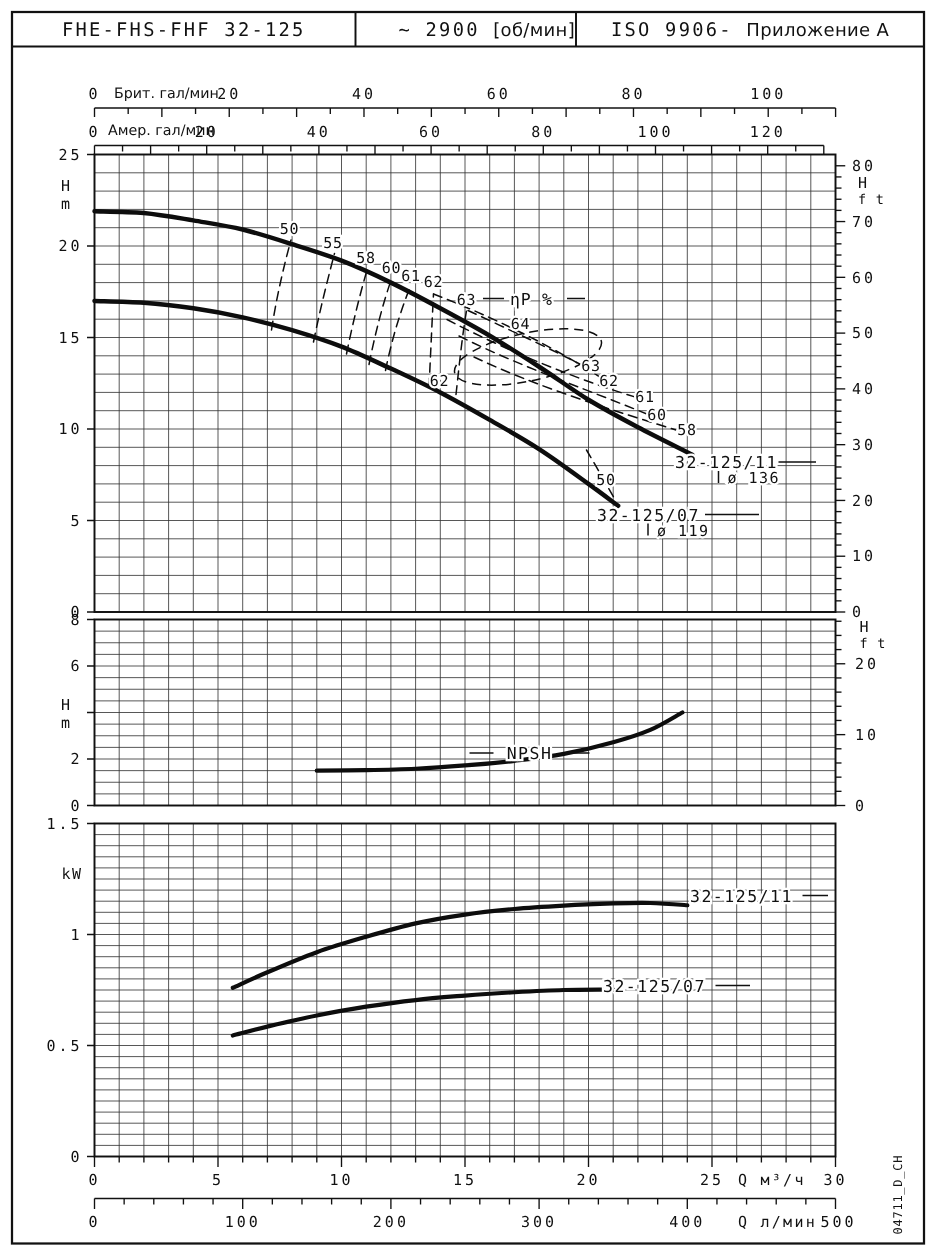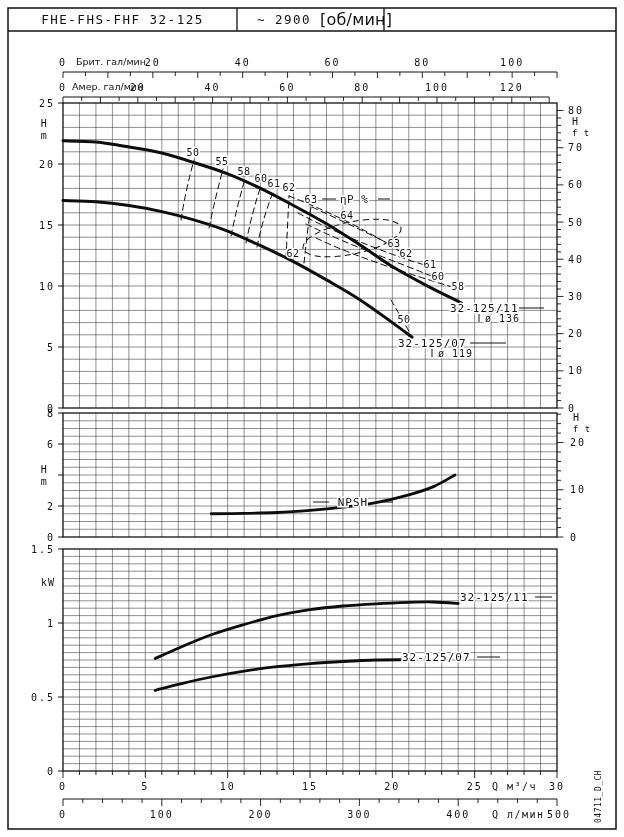--- a/index.html
+++ b/index.html
@@ -1,20 +1,20 @@
 <!DOCTYPE html>
 <html><head>
 <meta charset="utf-8">
 <style>
   html,body{margin:0;padding:0;background:#fff;}
   .page{position:relative;width:624px;height:837px;background:#fff;overflow:hidden;
         font-family:"DejaVu Sans Mono", monospace;color:#111;}
   .hdr-cell{position:absolute;top:8px;height:23px;display:flex;align-items:center;
         justify-content:center;font-size:12.5px;letter-spacing:1.5px;white-space:pre;}
-  .hdr-sans{font-family:"DejaVu Sans", sans-serif;letter-spacing:0.2px;font-size:16px;}
+  .hdr-sans{font-family:"DejaVu Sans", sans-serif;letter-spacing:0.2px;font-size:12px;}
   svg{position:absolute;left:0;top:0;}
   text{fill:#111;}
 </style>
 </head>
 <body>
 
 <div class="page">
   <svg id="chart-svg" width="624" height="837" viewBox="0 0 624 837">
       <rect x="8" y="8" width="608" height="821" fill="none" stroke="#111" stroke-width="1.5"></rect>
       <line x1="8" y1="31" x2="616" y2="31" stroke="#111" stroke-width="1.3"></line>
@@ -478,13 +478,17 @@
       <text transform="translate(601 823) rotate(-90)" font-size="8" font-family="DejaVu Sans Mono, monospace" letter-spacing="0.5">04711_D_CH</text>
     </svg>
 
   <div class="hdr-cell" style="left:8px;width:229px;">
     <span>FHE-FHS-FHF 32-125</span>
   </div>
   <div class="hdr-cell" style="left:237px;width:175px;">
     <span>~ 2900</span><span> </span>
     <span class="hdr-sans">[об/мин]</span>
   </div>
+  <div class="hdr-cell" style="left:384px;width:232px;">
+    <span>ISO 9906-</span><span> </span>
+    <span class="hdr-sans">Приложение А</span>
+  </div>
 </div>
 
 </body></html>

